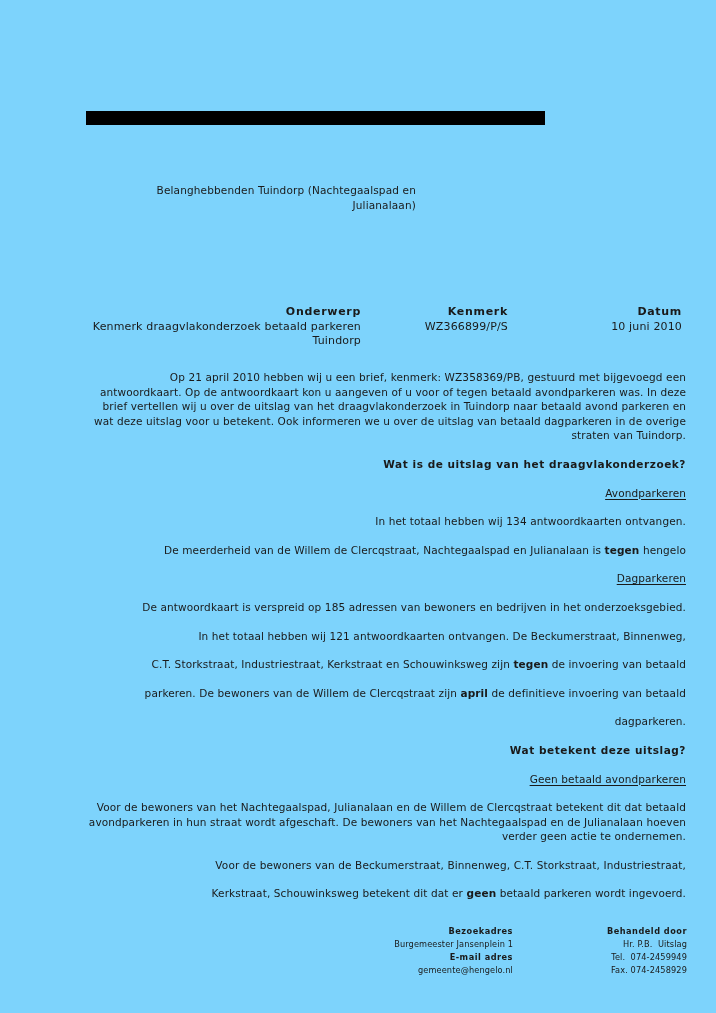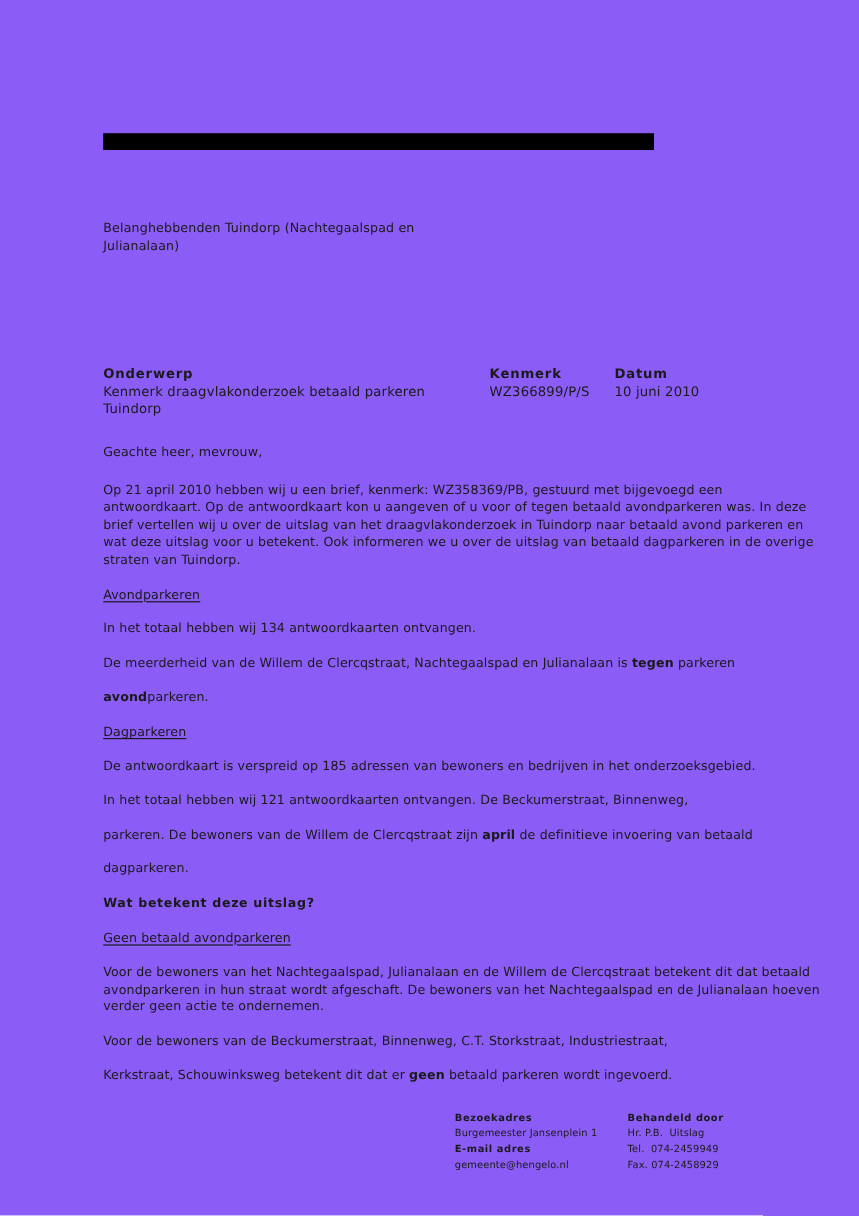--- a/index.html
+++ b/index.html
@@ -12,21 +12,22 @@
     height: 1013px;
     position: relative;
     font-family: "DejaVu Sans", "Liberation Sans", sans-serif;
     color: #1a1a1a;
     -webkit-font-smoothing: antialiased;
   }
 
   .page {
     position: absolute;
     inset: 0;
-    background: #8b5cf6;
+    background: #7dd3fc;
+    text-align: right;
   }
 
   
   .logo-bar {
     position: absolute;
     left: 86px;
     top: 111px;
     width: 459px;
     height: 14px;
     background: #000000;
@@ -49,21 +50,21 @@
     position: absolute;
     left: 86px;
     top: 305px;
     width: 600px;
     font-size: 11px;
     line-height: 14.5px;
     letter-spacing: 0.15px;
   }
   .meta-row { position: relative; min-height: 14.5px; }
   .col-onderwerp { position: absolute; left: 0; width: 275px; }
-  .col-kenmerk   { position: absolute; left: 282px; width: 140px; margin-left: 40px; }
+  .col-kenmerk   { position: absolute; left: 282px; width: 140px; }
   .col-datum     { position: absolute; left: 426px; width: 170px; }
   .meta-label {
     font-weight: bold;
     letter-spacing: 0.7px;
   }
   .meta-val { white-space: pre-wrap; }
 
   
   .body {
     position: absolute;
@@ -131,54 +132,54 @@
     <div class="meta-row" style="margin-top:0;">
       <div class="col-onderwerp meta-val">Kenmerk draagvlakonderzoek betaald parkeren
 Tuindorp</div>
       <div class="col-kenmerk meta-val">WZ366899/P/S</div>
       <div class="col-datum meta-val">10 juni 2010</div>
     </div>
   </div>
 
   <div class="body">
 
-    <p class="salutation">Geachte heer, mevrouw,</p>
 
     <p>Op 21 april 2010 hebben wij u een brief, kenmerk: WZ358369/PB,  gestuurd met bijgevoegd een antwoordkaart. Op de antwoordkaart kon u aangeven of u voor of tegen betaald avondparkeren was. In deze brief vertellen wij u over de uitslag van het draagvlakonderzoek in Tuindorp naar betaald avond parkeren en wat deze uitslag voor u betekent. Ook informeren we u over de uitslag van betaald dagparkeren in de overige straten van Tuindorp.</p>
 
     <div class="section">
+      <p class="h-bold">Wat is de uitslag van het draagvlakonderzoek?</p>
       <p class="h-underline">Avondparkeren</p>
       <p class="block-line">In het totaal hebben wij 134 antwoordkaarten ontvangen.</p>
-      <p class="block-line"><span>De meerderheid van de Willem de Clercqstraat, Nachtegaalspad en Julianalaan is </span><b>tegen</b><span> parkeren </span></p>
-      <p class="block-line"><b>avond</b><span>parkeren.</span></p>
+      <p class="block-line"><span>De meerderheid van de Willem de Clercqstraat, Nachtegaalspad en Julianalaan is </span><b>tegen</b><span> hengelo </span></p>
     </div>
 
     <div class="section">
       <p class="h-underline">Dagparkeren</p>
       <p class="block-line">De antwoordkaart is verspreid op 185 adressen van bewoners en bedrijven in het onderzoeksgebied.</p>
       <p class="block-line">In het totaal hebben wij 121 antwoordkaarten ontvangen. De Beckumerstraat, Binnenweg,</p>
+      <p class="block-line"><span>C.T. Storkstraat, Industriestraat, Kerkstraat en Schouwinksweg zijn </span><b>tegen</b><span> de invoering van betaald</span></p>
       <p class="block-line"><span>parkeren. De bewoners van de Willem de Clercqstraat zijn </span><b>april</b><span> de definitieve invoering van betaald</span></p>
       <p class="block-line">dagparkeren.</p>
     </div>
 
     <div class="section">
       <p class="h-bold">Wat betekent deze uitslag?</p>
       <p class="h-underline">Geen betaald avondparkeren</p>
       <p class="block-line">Voor de bewoners van het Nachtegaalspad, Julianalaan en de Willem de Clercqstraat betekent dit dat betaald avondparkeren in hun straat wordt afgeschaft. De bewoners van het Nachtegaalspad en de Julianalaan hoeven verder geen actie te ondernemen.</p>
     </div>
 
     <div class="section">
       <p class="block-line">Voor de bewoners van de Beckumerstraat, Binnenweg, C.T. Storkstraat, Industriestraat,</p>
       <p class="block-line"><span>Kerkstraat, Schouwinksweg betekent dit dat er </span><b>geen</b><span> betaald parkeren wordt ingevoerd.</span></p>
     </div>
 
   </div>
 
   <div class="footer">
-    <div class="footer-cols" style="height:56px;margin-left:11px;">
+    <div class="footer-cols" style="height:56px;">
       <div class="fcol-left">
         <div class="f-label">Bezoekadres</div>
         <div class="f-val">Burgemeester Jansenplein 1</div>
         <div class="f-label">E-mail adres</div>
         <div class="f-val">gemeente@hengelo.nl</div>
       </div>
       <div class="fcol-right">
         <div class="f-label">Behandeld door</div>
         <div class="f-val">Hr. P.B.  Uitslag</div>
         <div class="f-val">Tel.  074-2459949</div>

